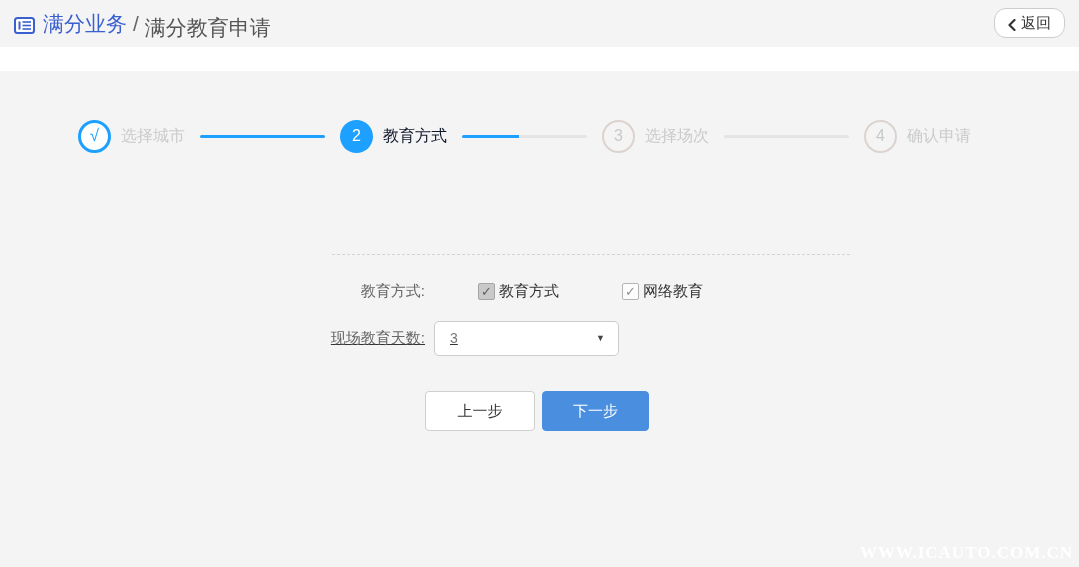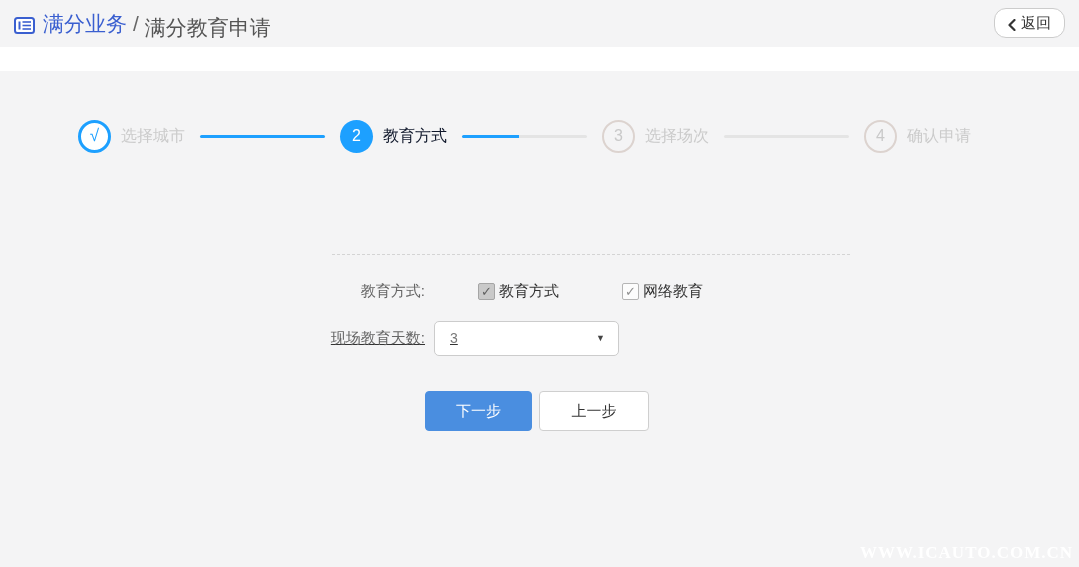--- a/index.html
+++ b/index.html
@@ -188,18 +188,18 @@
 
   <div class="form-row row-days">
     <div class="form-label">现场教育天数:</div>
     <div class="select-box">
       <span class="select-value">3</span>
       <span class="select-arrow">▼</span>
     </div>
   </div>
 
   <div class="buttons-row">
+    <button class="btn btn-prev">上一步</button>
     <button class="btn btn-next">下一步</button>
-    <button class="btn btn-prev">上一步</button>
   </div>
 
   <div class="watermark">WWW.ICAUTO.COM.CN</div>
 </div>
 
 </body></html>

